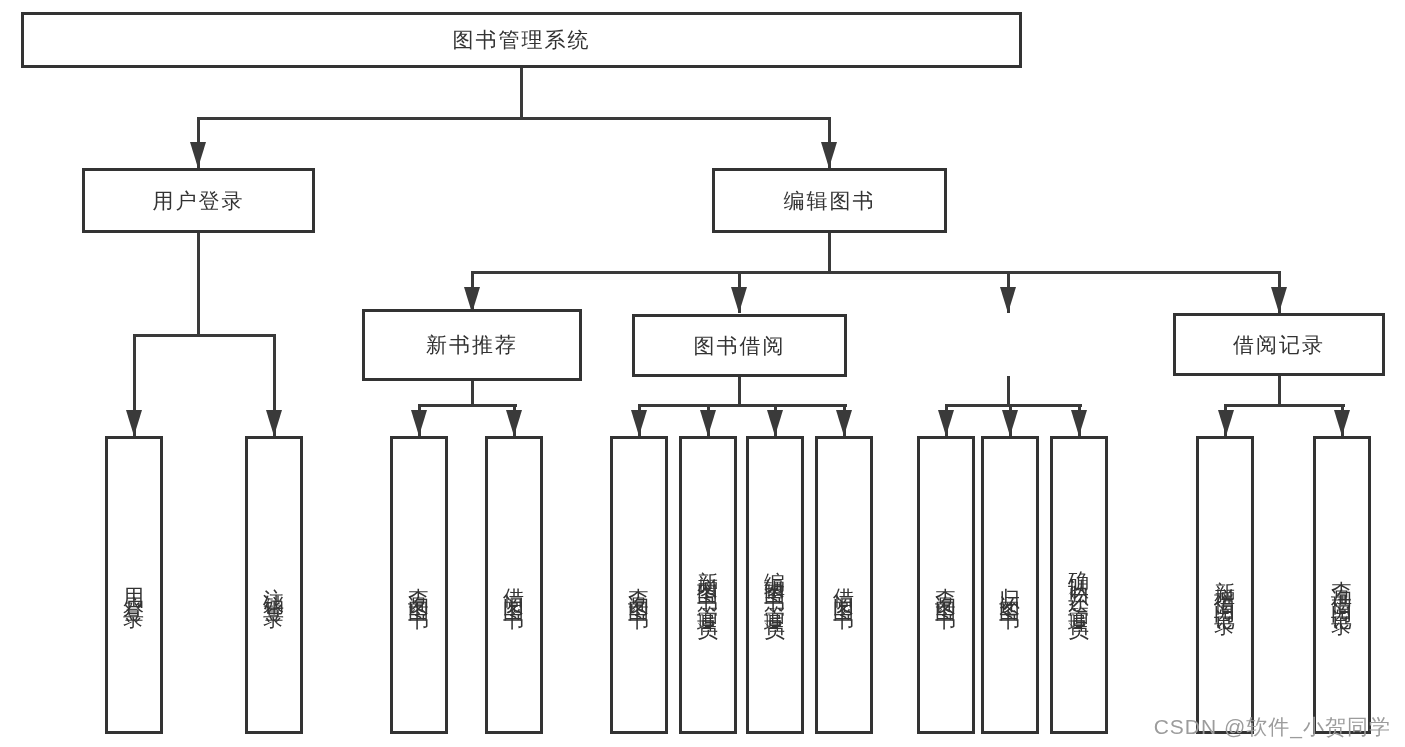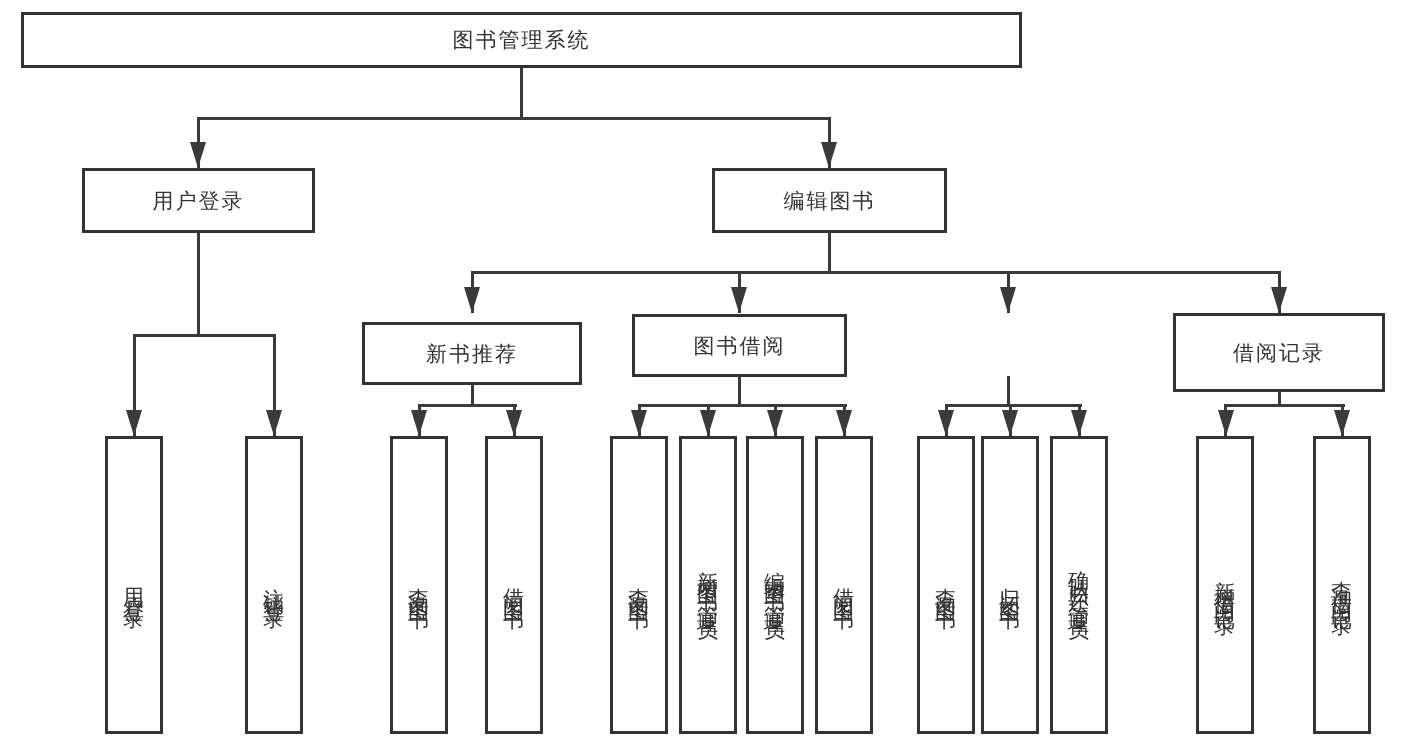--- a/index.html
+++ b/index.html
@@ -64,27 +64,27 @@
       <span>图书管理系统</span>
     </div>
 
   <div class="box" style="left:82px;top:168px;width:233px;height:65px">
       <span>用户登录</span>
     </div>
   <div class="box" style="left:712px;top:168px;width:235px;height:65px">
       <span>编辑图书</span>
     </div>
 
-  <div class="box" style="left:362px;top:322px;width:220px;height:63px">
+  <div class="box" style="left:362px;top:309px;width:220px;height:72px">
       <span>新书推荐</span>
     </div>
   <div class="box" style="left:632px;top:314px;width:215px;height:63px">
       <span>图书借阅</span>
     </div>
-  <div class="box" style="left:1173px;top:313px;width:212px;height:79px">
+  <div class="box" style="left:1173px;top:313px;width:212px;height:63px">
       <span>借阅记录</span>
     </div>
 
   <div class="box vbox" style="left:105px;top:436px;width:58px;height:298px">
       <span>用户登录</span>
     </div>
   <div class="box vbox" style="left:245px;top:436px;width:58px;height:298px">
       <span>注销登录</span>
     </div>
 
@@ -177,14 +177,15 @@
   <div class="arrow" style="left:1002px;top:410px"></div>
   <div class="arrow" style="left:1071px;top:410px"></div>
 
   <div class="line" style="left:1278px;top:376px;width:3px;height:31px"></div>
   <div class="line" style="left:1224px;top:404px;width:121px;height:3px"></div>
   <div class="line" style="left:1224px;top:404px;width:3px;height:32px"></div>
   <div class="line" style="left:1341px;top:404px;width:3px;height:32px"></div>
   <div class="arrow" style="left:1218px;top:410px"></div>
   <div class="arrow" style="left:1334px;top:410px"></div>
 
+  <div class="watermark">CSDN @软件_小贺同学</div>
 
 </div>
 
 </body></html>

